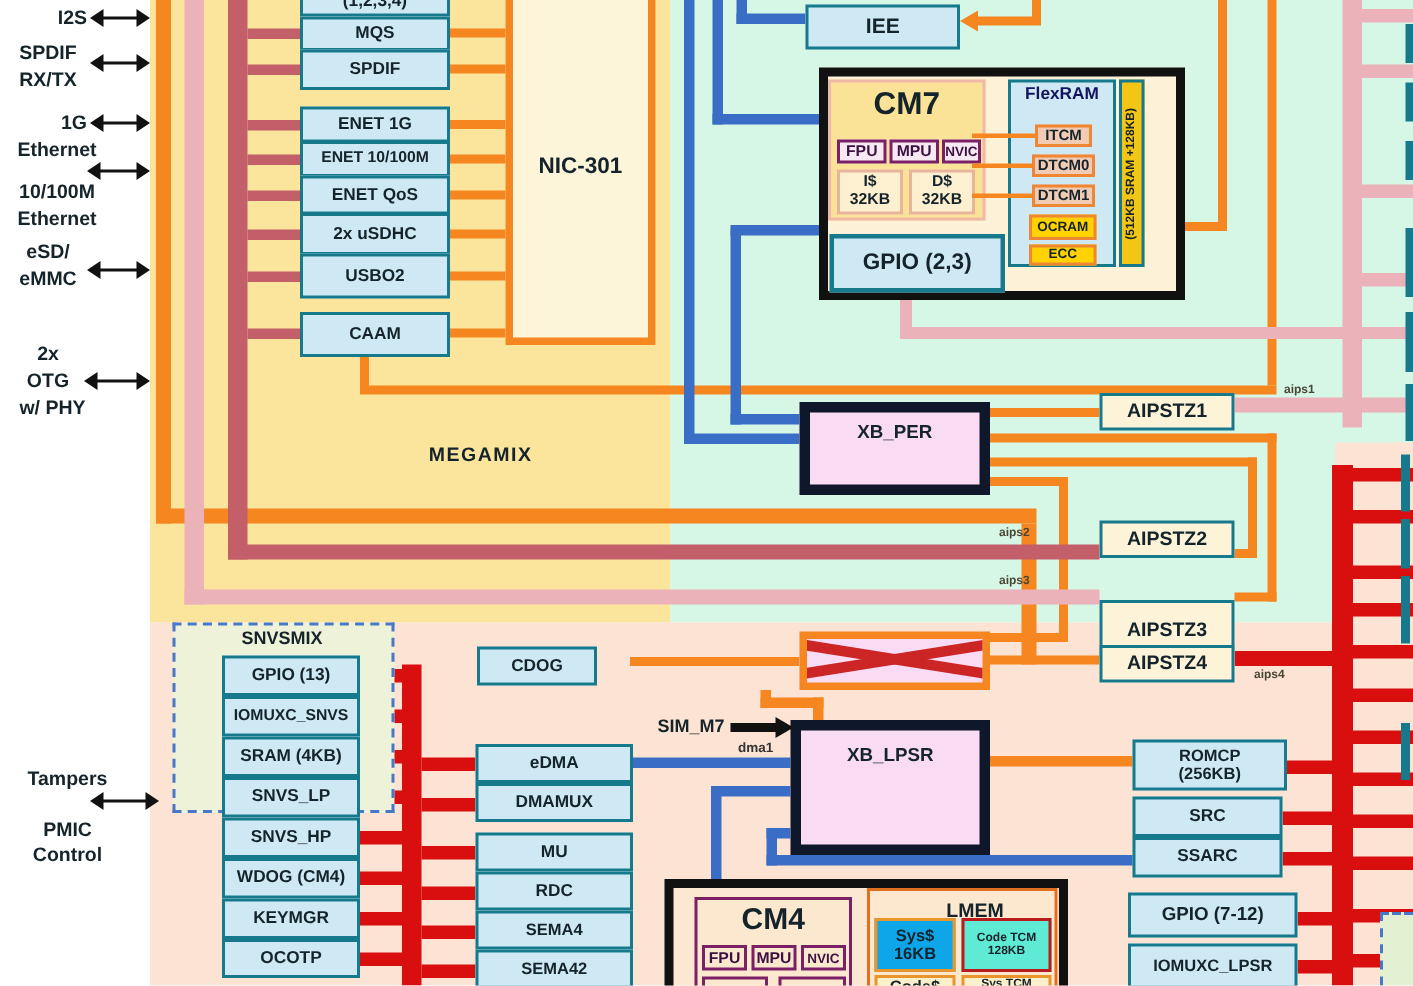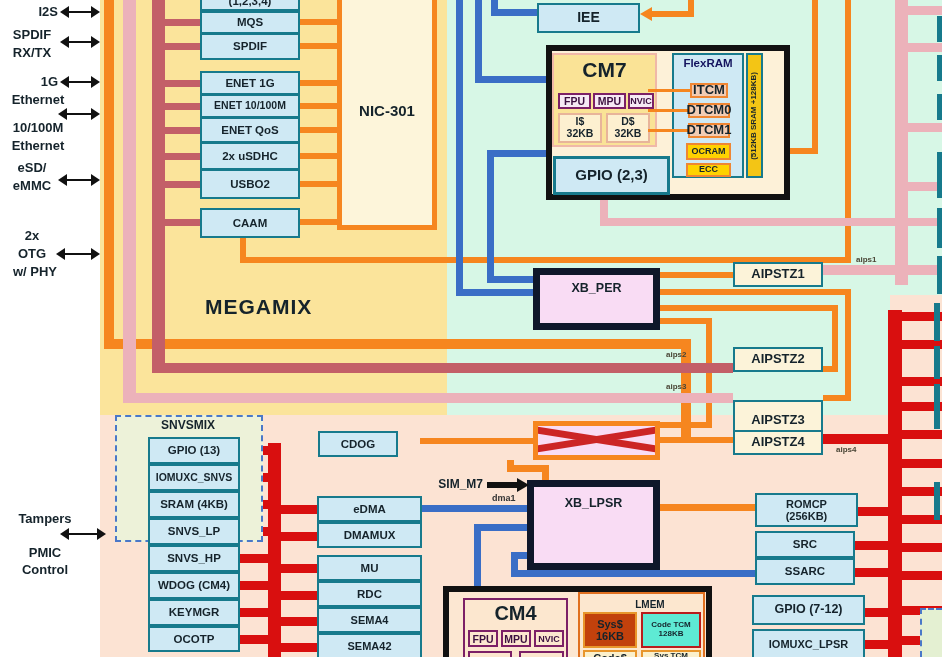--- a/index.html
+++ b/index.html
@@ -22,21 +22,21 @@
   .small{font-size:8px;font-weight:bold;color:#4a4636}
   .col{flex-direction:column}
   .darrow{position:absolute;height:12px}
   .darrow .bar{position:absolute;left:5px;right:5px;top:5px;height:2.4px;background:#111}
   .darrow .tl{position:absolute;left:0;top:0;width:0;height:0;border:6px solid transparent;border-left:0;border-right:9px solid #111}
   .darrow .tr{position:absolute;right:0;top:0;width:0;height:0;border:6px solid transparent;border-right:0;border-left:9px solid #111}
   .purp{background:#f6e9f4;border:2px solid #7c2066;color:#3c1040;font-size:10.5px;font-weight:bold;
         position:absolute;display:flex;align-items:center;justify-content:center;box-sizing:border-box}
   .purp4{background:#fce7cf}
   .goldcell{background:#ffd200;border:2px solid #ef8633;font-size:9px}
-  .tancell{background:#f1cbb3;border:2px solid #ef8633;font-size:13px}
+  .tancell{background:#f1cbb3;border:2px solid #ef8633;font-size:10px}
   .edge{position:absolute;background:#177a8c}
 </style>
 </head>
 <body>
 
 <div class="panel" style="left:100px;top:0;width:347px;height:415px;background:#fbe49b"></div>
 <div class="panel" style="left:447px;top:0;width:495px;height:415px;background:#d7f7e6"></div>
 <div class="panel" style="left:100px;top:415px;width:842px;height:242px;background:#fce3d3"></div>
 <div class="panel" style="left:890px;top:295px;width:52px;height:120px;background:#fce3d3"></div>
 
@@ -236,21 +236,21 @@
 <div class="box teal" style="left:200px;top:169px;width:100px;height:30px">
     <span>USBO2</span>
   </div>
 <div class="box teal" style="left:200px;top:208px;width:100px;height:30px">
     <span>CAAM</span>
   </div>
 
 <div class="box" style="left:337px;top:-8px;width:100px;height:238px;background:#fdf5da;border:5px solid #f6861f;font-size:15px">
     <span>NIC-301</span>
   </div>
-<div class="lbl" style="left:205px;top:295px;width:150px;text-align:left;font-size:21px;letter-spacing:1px">MEGAMIX</div>
+<div class="lbl" style="left:205px;top:295px;width:150px;text-align:right;font-size:13px;letter-spacing:1px">MEGAMIX</div>
 <div class="box teal" style="left:537px;top:3px;width:103px;height:30px;font-size:14px">
     <span>IEE</span>
   </div>
 
 <div class="box" style="left:546px;top:45px;width:244px;height:155px;background:#fdf1d8;border:6px solid #111"></div>
 <div class="abs" style="left:552px;top:53px;width:105px;height:94px;background:#fae396;border:2px solid #f0b8a8;box-sizing:border-box"></div>
 <div class="lbl" style="left:552px;top:58px;width:105px;text-align:center;font-size:21px">CM7</div>
 <div class="purp" style="left:558px;top:93px;width:33px;height:16px">
     <span>FPU</span>
   </div>
@@ -384,22 +384,22 @@
   </div>
 <div class="purp purp4" style="left:501px;top:630px;width:30px;height:17px">
     <span>MPU</span>
   </div>
 <div class="purp purp4" style="left:534px;top:630px;width:30px;height:17px;font-size:9px">
     <span>NVIC</span>
   </div>
 <div class="purp purp4" style="left:468px;top:651px;width:44px;height:10px"></div>
 <div class="purp purp4" style="left:519px;top:651px;width:45px;height:10px"></div>
 <div class="abs" style="left:578px;top:592px;width:127px;height:70px;background:#fce7cf;border:2px solid #e07020;box-sizing:border-box"></div>
-<div class="lbl" style="left:578px;top:599px;width:144px;text-align:center;font-size:10px">LMEM</div>
-<div class="box col" style="left:583px;top:612px;width:54px;height:36px;background:#c2410c;border:2px solid #e8962c;font-size:11px">
+<div class="lbl" style="left:578px;top:599px;width:144px;text-align:center;font-size:13px">LMEM</div>
+<div class="box col" style="left:583px;top:612px;width:54px;height:36px;background:#0ea5e9;border:2px solid #e8962c;font-size:11px">
     <span>Sys$</span>
     <span>16KB</span>
   </div>
 <div class="box col" style="left:641px;top:612px;width:60px;height:36px;background:#5eead4;border:2px solid #b91c1c;font-size:8px">
     <span>Code TCM</span>
     <span>128KB</span>
   </div>
 <div class="box" style="left:583px;top:650px;width:54px;height:20px;background:#fbf0cc;border:2px solid #e8962c;font-size:11px;align-items:flex-start">
     <span>Code$</span>
   </div>

